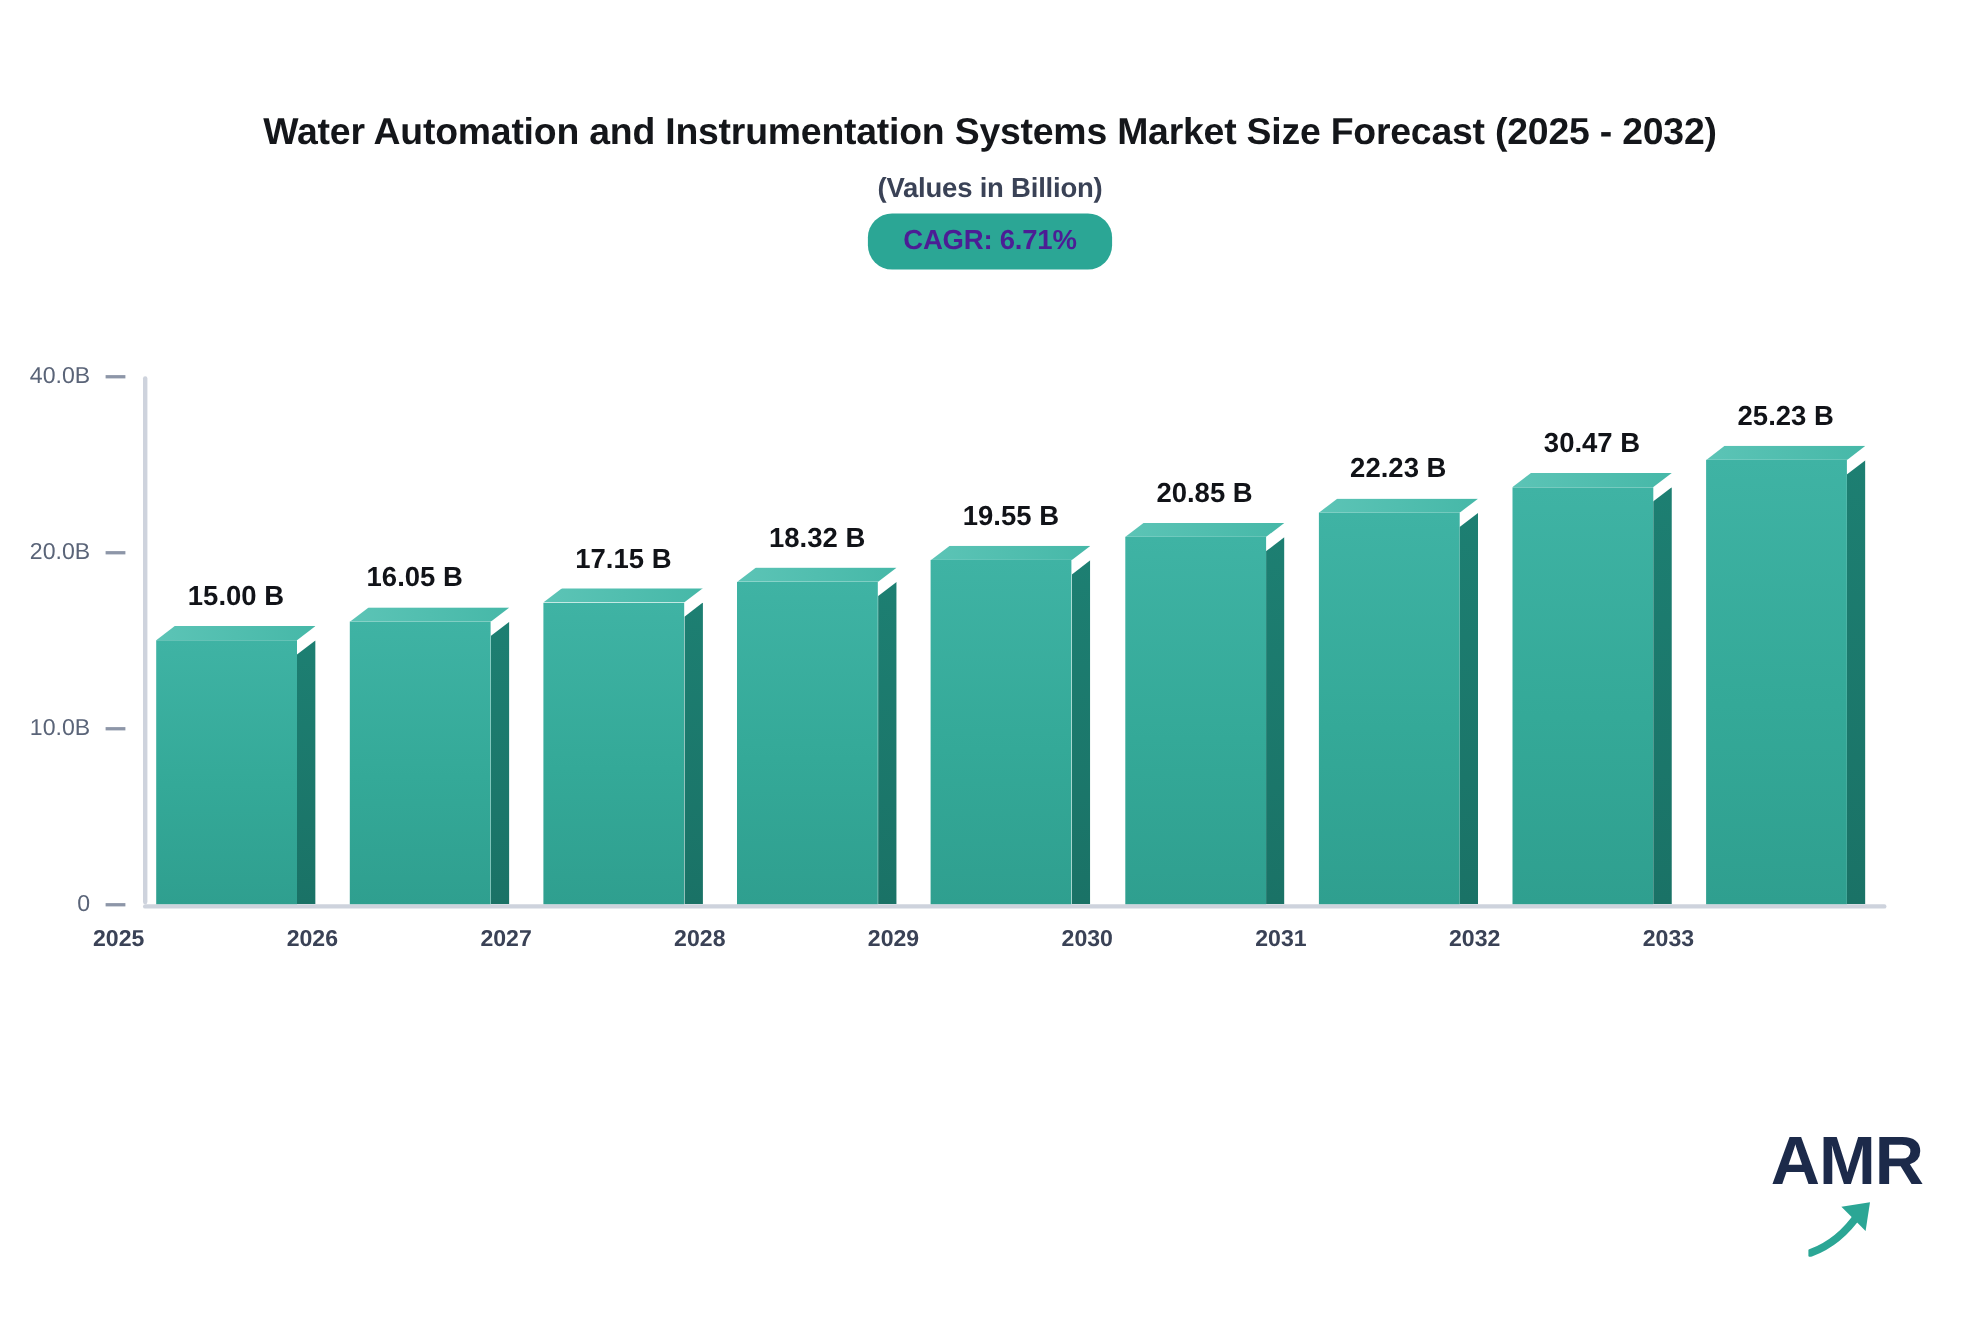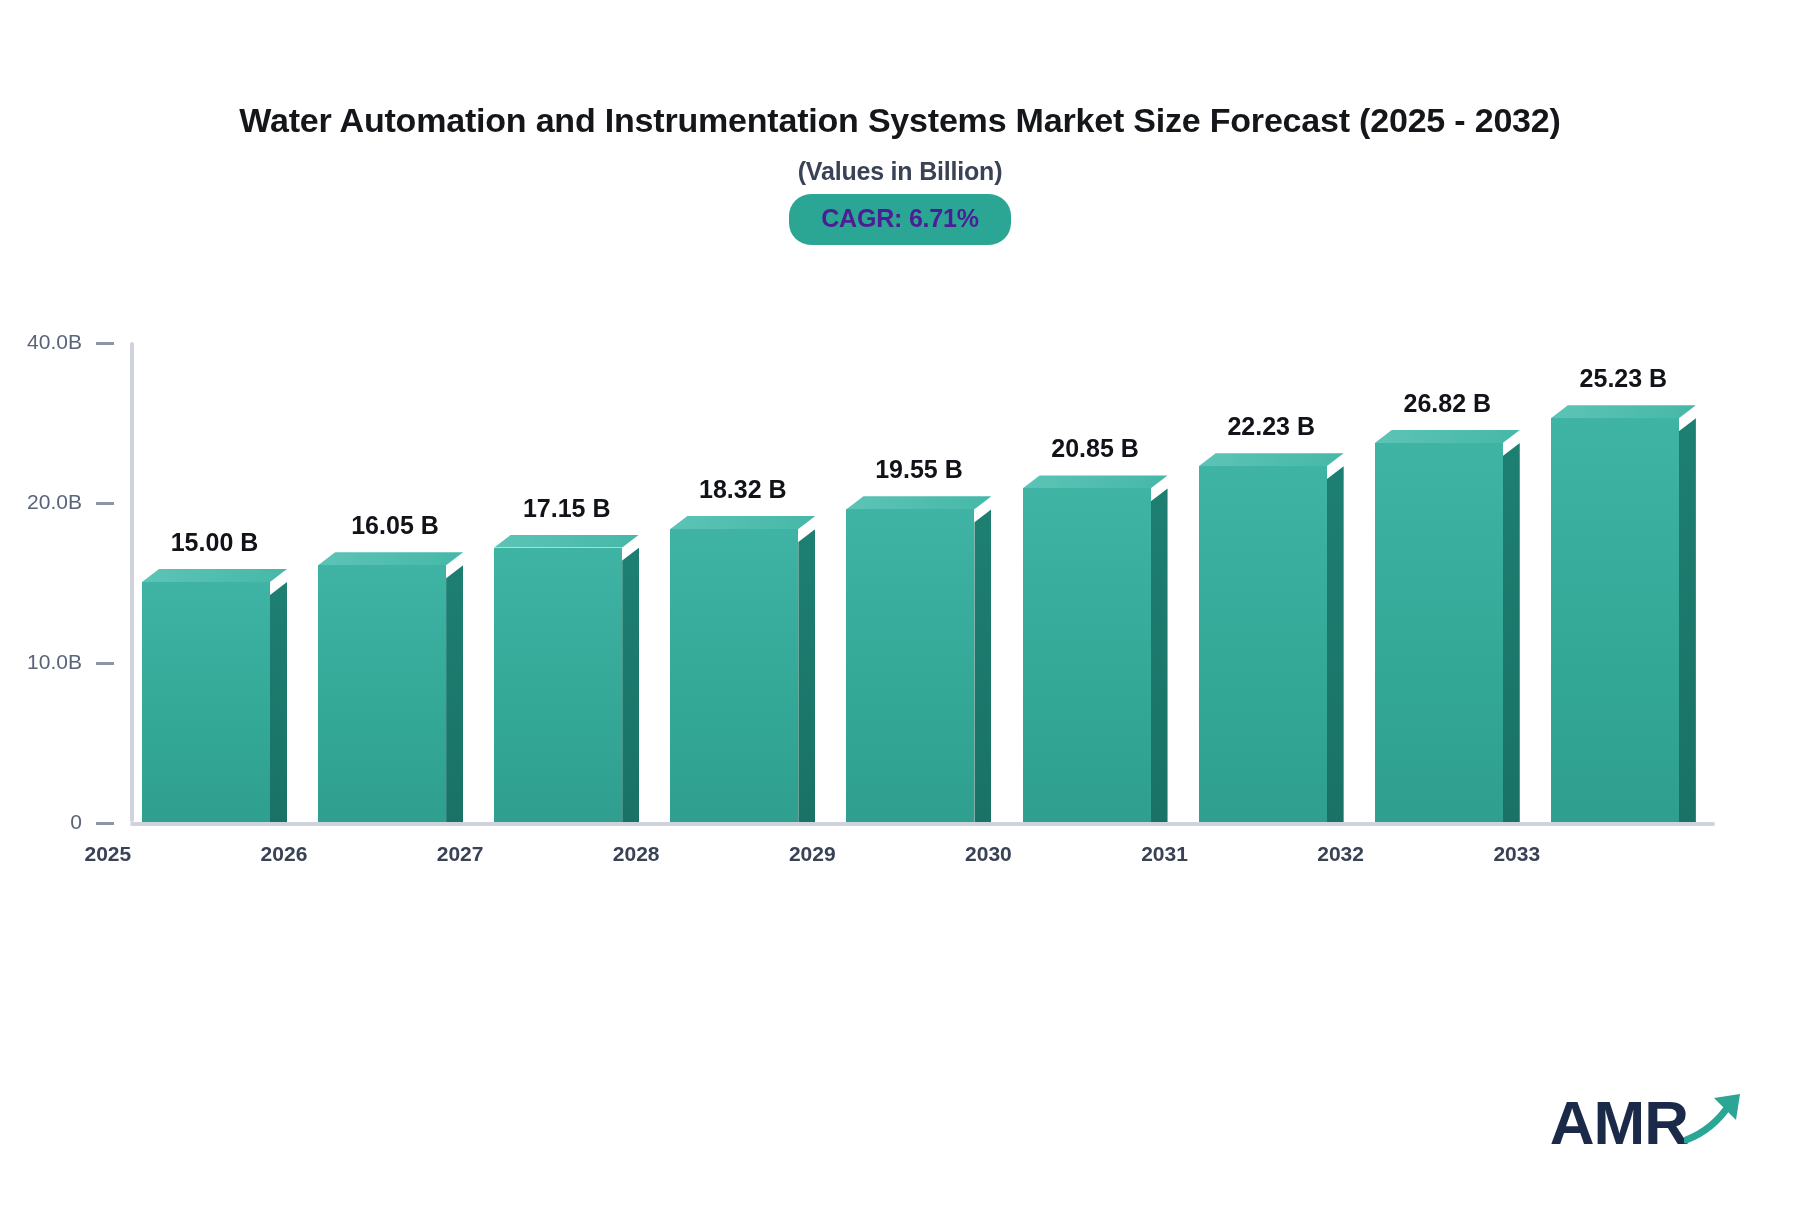--- a/index.html
+++ b/index.html
@@ -135,22 +135,23 @@
     font-weight: 700;
     color: #3a4256;
   }
 
   
   .amr-logo {
     position: absolute;
     right: 52px;
     bottom: 58px;
     display: flex;
-    align-items: flex-end;
+    align-items: center;
     gap: 2px;
+    flex-direction: column;
   }
   .amr-text {
     font-size: 62px;
     font-weight: 800;
     color: #1c2a4a;
     letter-spacing: -1px;
     line-height: 1;
   }
   .amr-arrow { margin-bottom: 6px; margin-left: -6px; }
 </style>
@@ -177,21 +178,21 @@
           </div>
         </div>
         <div class="bar-value" style="left: -45.5px; bottom: 265px;">15.00 B</div>
         <div class="bar-group" style="left: 188.111px; width: 145px; height: 269.8px;">
           <div class="bar-3d" style="width: 145px; height: 269.8px;">
             <div class="bar-front" style="width: 128px; height: 256.8px;"></div>
             <div class="bar-side" style="left: 128px; height: 256.8px; clip-path: polygon(0px 13px, 100% 0px, 100% 100%, 0px 100%);"></div>
             <div class="bar-top" style="left: 0px; bottom: 256.8px; width: 145px; clip-path: polygon(0px 100%, 17px 0px, 100% 0px, 128px 100%);"></div>
           </div>
         </div>
-        <div class="bar-value" style="left: 135px; bottom: 281.8px;">16.05 B</div>
+        <div class="bar-value" style="left: 117px; bottom: 281.8px;">16.05 B</div>
         <div class="bar-group" style="left: 364.222px; width: 145px; height: 287.4px;">
           <div class="bar-3d" style="width: 145px; height: 287.4px;">
             <div class="bar-front" style="width: 128px; height: 274.4px;"></div>
             <div class="bar-side" style="left: 128px; height: 274.4px; clip-path: polygon(0px 13px, 100% 0px, 100% 100%, 0px 100%);"></div>
             <div class="bar-top" style="left: 0px; bottom: 274.4px; width: 145px; clip-path: polygon(0px 100%, 17px 0px, 100% 0px, 128px 100%);"></div>
           </div>
         </div>
         <div class="bar-value" style="left: 306.722px; bottom: 299.4px;">17.15 B</div>
         <div class="bar-group" style="left: 540.333px; width: 145px; height: 306.12px;">
           <div class="bar-3d" style="width: 145px; height: 306.12px;">
@@ -225,21 +226,21 @@
           </div>
         </div>
         <div class="bar-value" style="left: 1011.17px; bottom: 380.68px;">22.23 B</div>
         <div class="bar-group" style="left: 1244.78px; width: 145px; height: 392.04px;">
           <div class="bar-3d" style="width: 145px; height: 392.04px;">
             <div class="bar-front" style="width: 128px; height: 379.04px;"></div>
             <div class="bar-side" style="left: 128px; height: 379.04px; clip-path: polygon(0px 13px, 100% 0px, 100% 100%, 0px 100%);"></div>
             <div class="bar-top" style="left: 0px; bottom: 379.04px; width: 145px; clip-path: polygon(0px 100%, 17px 0px, 100% 0px, 128px 100%);"></div>
           </div>
         </div>
-        <div class="bar-value" style="left: 1187.28px; bottom: 404.04px;">26.82 B</div>
+        <div class="bar-value" style="left: 1187.28px; bottom: 404.04px;">30.47 B</div>
         <div class="bar-group" style="left: 1420.89px; width: 145px; height: 416.68px;">
           <div class="bar-3d" style="width: 145px; height: 416.68px;">
             <div class="bar-front" style="width: 128px; height: 403.68px;"></div>
             <div class="bar-side" style="left: 128px; height: 403.68px; clip-path: polygon(0px 13px, 100% 0px, 100% 100%, 0px 100%);"></div>
             <div class="bar-top" style="left: 0px; bottom: 403.68px; width: 145px; clip-path: polygon(0px 100%, 17px 0px, 100% 0px, 128px 100%);"></div>
           </div>
         </div>
         <div class="bar-value" style="left: 1363.39px; bottom: 428.68px;">25.23 B</div>
       </div>
     <div id="yticks-layer">

